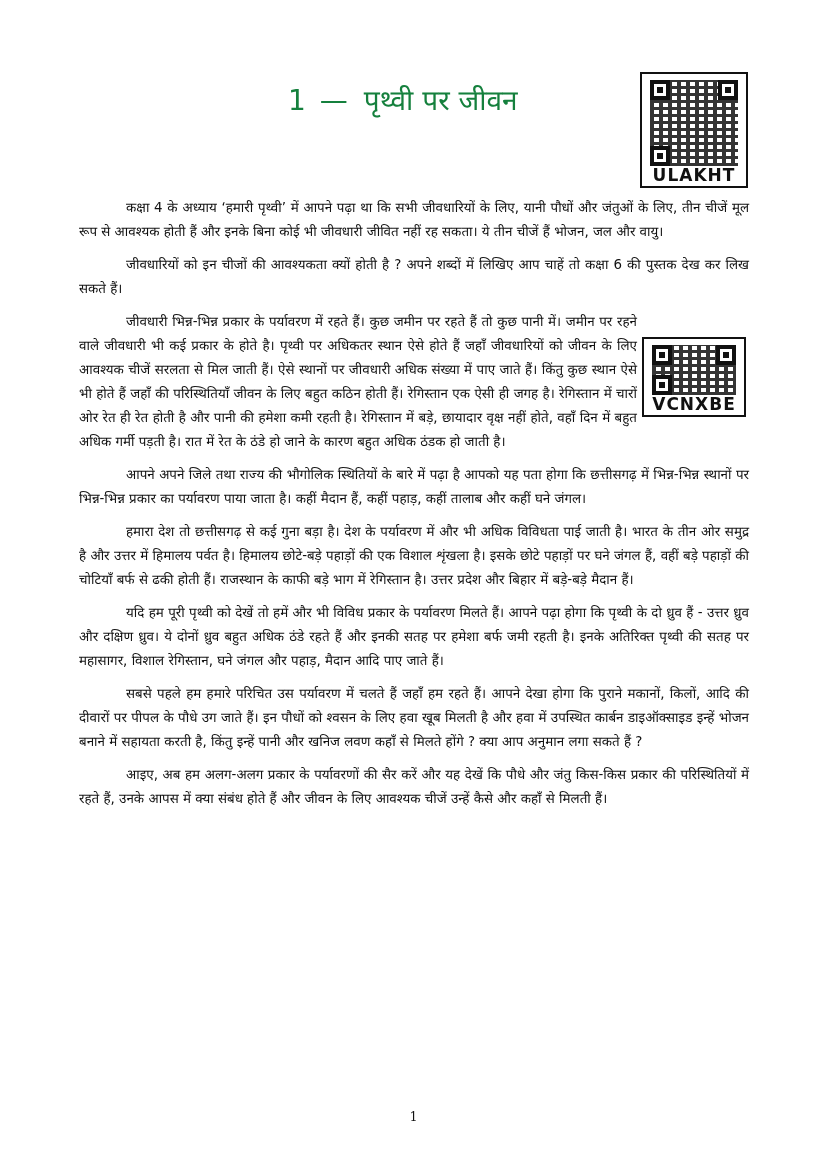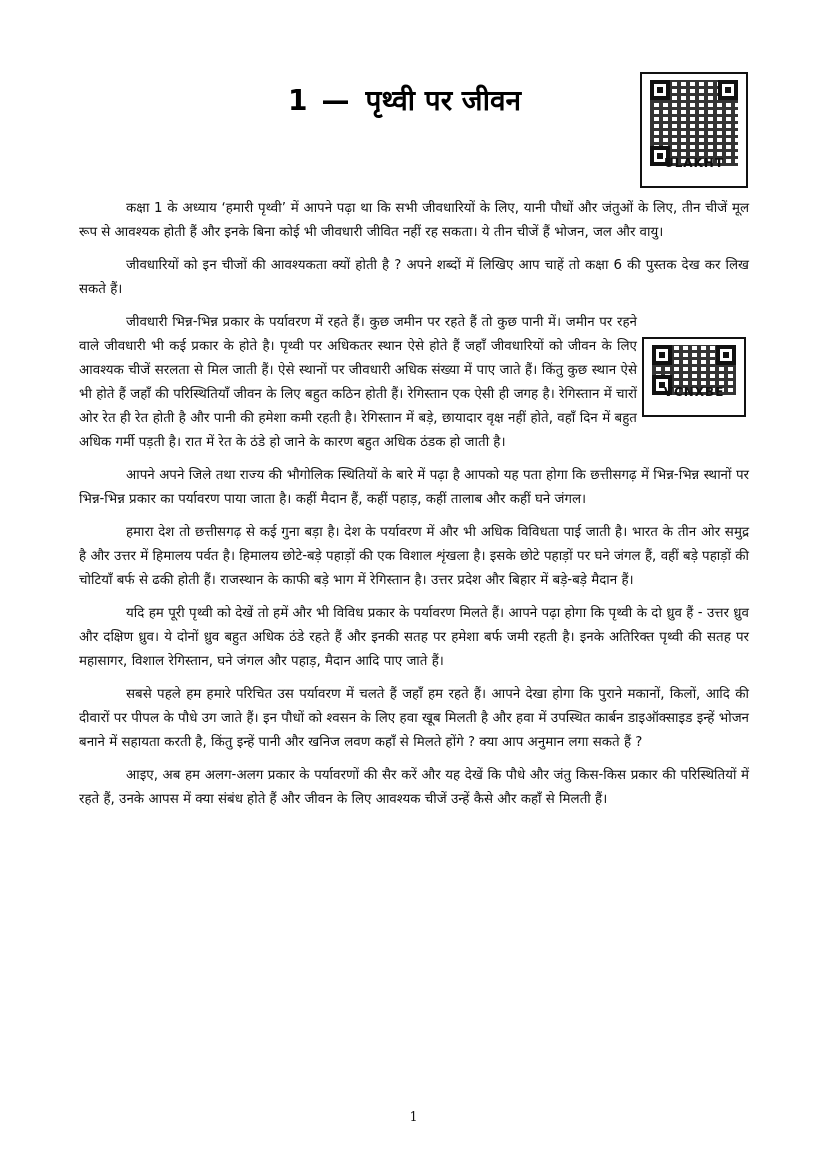--- a/index.html
+++ b/index.html
@@ -4,21 +4,21 @@
   <style>
     html, body { margin: 0; padding: 0; background: #ffffff; }
     body {
       width: 827px; height: 1169px; position: relative; overflow: hidden;
       font-family: "DejaVu Sans", "Liberation Sans", sans-serif;
       color: #111111;
     }
     .title {
       position: absolute; left: 288px; top: 80px;
       font-family: "DejaVu Sans", "Liberation Sans", sans-serif;
-      font-weight: bold; font-size: 28px; color: #000000;
+      font-weight: normal; font-size: 28px; color: #15803d;
       white-space: nowrap; letter-spacing: 0px;
     }
     .title .num { margin-right: 14px; }
     .title .dash { margin-right: 16px; }
     .qr {
       position: absolute; border: 2px solid #111; background: #fff;
       box-sizing: border-box;
     }
     .qr .grid {
       position: absolute; left: 8px; top: 6px; right: 8px; bottom: 20px;
@@ -28,22 +28,22 @@
       opacity: 0.85;
     }
     .qr .finder {
       position: absolute; width: 20px; height: 20px; border: 4px solid #111;
       box-sizing: border-box; background: #fff;
     }
     .qr .finder::after {
       content: ""; position: absolute; left: 3px; top: 3px; width: 6px; height: 6px; background: #111;
     }
     .qr .code {
-      position: absolute; left: 0; right: 0; bottom: 16px; text-align: center;
-      font-family: "DejaVu Sans", sans-serif; font-weight: bold; font-size: 12px;
+      position: absolute; left: 0; right: 0; bottom: 1px; text-align: center;
+      font-family: "DejaVu Sans", sans-serif; font-weight: bold; font-size: 17px;
       letter-spacing: 1px; color: #111;
     }
     #qr1 { left: 640px; top: 72px; width: 108px; height: 116px; }
     #qr2 { left: 642px; top: 337px; width: 104px; height: 80px; }
 
     .content {
       position: absolute; left: 79px; top: 196px; width: 670px;
       font-size: 13.4px; line-height: 24px; text-align: justify;
     }
     .content p { margin: 0 0 9px 0; text-indent: 47px; }
@@ -62,21 +62,21 @@
 
 <div class="qr" id="qr1">
   <div class="grid"></div>
   <div class="finder" style="left:8px; top:6px;"></div>
   <div class="finder" style="right:8px; top:6px;"></div>
   <div class="finder" style="left:8px; bottom:20px;"></div>
   <div class="code">ULAKHT</div>
 </div>
 
 <div class="content">
-  <p>कक्षा 1 के अध्याय ‘हमारी पृथ्वी’ में आपने पढ़ा था कि सभी जीवधारियों के लिए, यानी पौधों और जंतुओं के लिए, तीन चीजें मूल रूप से आवश्यक होती हैं और इनके बिना कोई भी जीवधारी जीवित नहीं रह सकता। ये तीन चीजें हैं भोजन, जल और वायु।</p>
+  <p>कक्षा 4 के अध्याय ‘हमारी पृथ्वी’ में आपने पढ़ा था कि सभी जीवधारियों के लिए, यानी पौधों और जंतुओं के लिए, तीन चीजें मूल रूप से आवश्यक होती हैं और इनके बिना कोई भी जीवधारी जीवित नहीं रह सकता। ये तीन चीजें हैं भोजन, जल और वायु।</p>
   <p>जीवधारियों को इन चीजों की आवश्यकता क्यों होती है ? अपने शब्दों में लिखिए आप चाहें तो कक्षा 6 की पुस्तक देख कर लिख सकते हैं।</p>
   <div class="float-qr"></div>
   <p>जीवधारी भिन्न-भिन्न प्रकार के पर्यावरण में रहते हैं। कुछ जमीन पर रहते हैं तो कुछ पानी में। जमीन पर रहने वाले जीवधारी भी कई प्रकार के होते है। पृथ्वी पर अधिकतर स्थान ऐसे होते हैं जहाँ जीवधारियों को जीवन के लिए आवश्यक चीजें सरलता से मिल जाती हैं। ऐसे स्थानों पर जीवधारी अधिक संख्या में पाए जाते हैं। किंतु कुछ स्थान ऐसे भी होते हैं जहाँ की परिस्थितियाँ जीवन के लिए बहुत कठिन होती हैं। रेगिस्तान एक ऐसी ही जगह है। रेगिस्तान में चारों ओर रेत ही रेत होती है और पानी की हमेशा कमी रहती है। रेगिस्तान में बड़े, छायादार वृक्ष नहीं होते, वहाँ दिन में बहुत अधिक गर्मी पड़ती है। रात में रेत के ठंडे हो जाने के कारण बहुत अधिक ठंडक हो जाती है।</p>
   <p>आपने अपने जिले तथा राज्य की भौगोलिक स्थितियों के बारे में पढ़ा है आपको यह पता होगा कि छत्तीसगढ़ में भिन्न-भिन्न स्थानों पर भिन्न-भिन्न प्रकार का पर्यावरण पाया जाता है। कहीं मैदान हैं, कहीं पहाड़, कहीं तालाब और कहीं घने जंगल।</p>
   <p>हमारा देश तो छत्तीसगढ़ से कई गुना बड़ा है। देश के पर्यावरण में और भी अधिक विविधता पाई जाती है। भारत के तीन ओर समुद्र है और उत्तर में हिमालय पर्वत है। हिमालय छोटे-बड़े पहाड़ों की एक विशाल शृंखला है। इसके छोटे पहाड़ों पर घने जंगल हैं, वहीं बड़े पहाड़ों की चोटियाँ बर्फ से ढकी होती हैं। राजस्थान के काफी बड़े भाग में रेगिस्तान है। उत्तर प्रदेश और बिहार में बड़े-बड़े मैदान हैं।</p>
   <p>यदि हम पूरी पृथ्वी को देखें तो हमें और भी विविध प्रकार के पर्यावरण मिलते हैं। आपने पढ़ा होगा कि पृथ्वी के दो ध्रुव हैं -  उत्तर ध्रुव और दक्षिण ध्रुव। ये दोनों ध्रुव बहुत अधिक ठंडे रहते हैं और इनकी सतह पर हमेशा बर्फ जमी रहती है। इनके अतिरिक्त पृथ्वी की सतह पर महासागर, विशाल रेगिस्तान, घने जंगल और पहाड़, मैदान आदि पाए जाते हैं।</p>
   <p>सबसे पहले हम हमारे परिचित उस पर्यावरण में चलते हैं जहाँ हम रहते हैं। आपने देखा होगा कि पुराने मकानों, किलों, आदि की दीवारों पर पीपल के पौधे उग जाते हैं। इन पौधों को श्वसन के लिए हवा खूब  मिलती है और हवा में उपस्थित कार्बन डाइऑक्साइड इन्हें भोजन बनाने में सहायता करती है, किंतु इन्हें पानी और खनिज लवण कहाँ से मिलते होंगे ? क्या आप अनुमान लगा सकते हैं ?</p>
   <p>आइए, अब हम अलग-अलग प्रकार के पर्यावरणों की सैर करें और यह देखें कि पौधे और जंतु किस-किस प्रकार की परिस्थितियों में रहते हैं, उनके आपस में क्या संबंध होते हैं और जीवन के लिए आवश्यक चीजें उन्हें कैसे और कहाँ से मिलती हैं।</p>
 </div>
 

